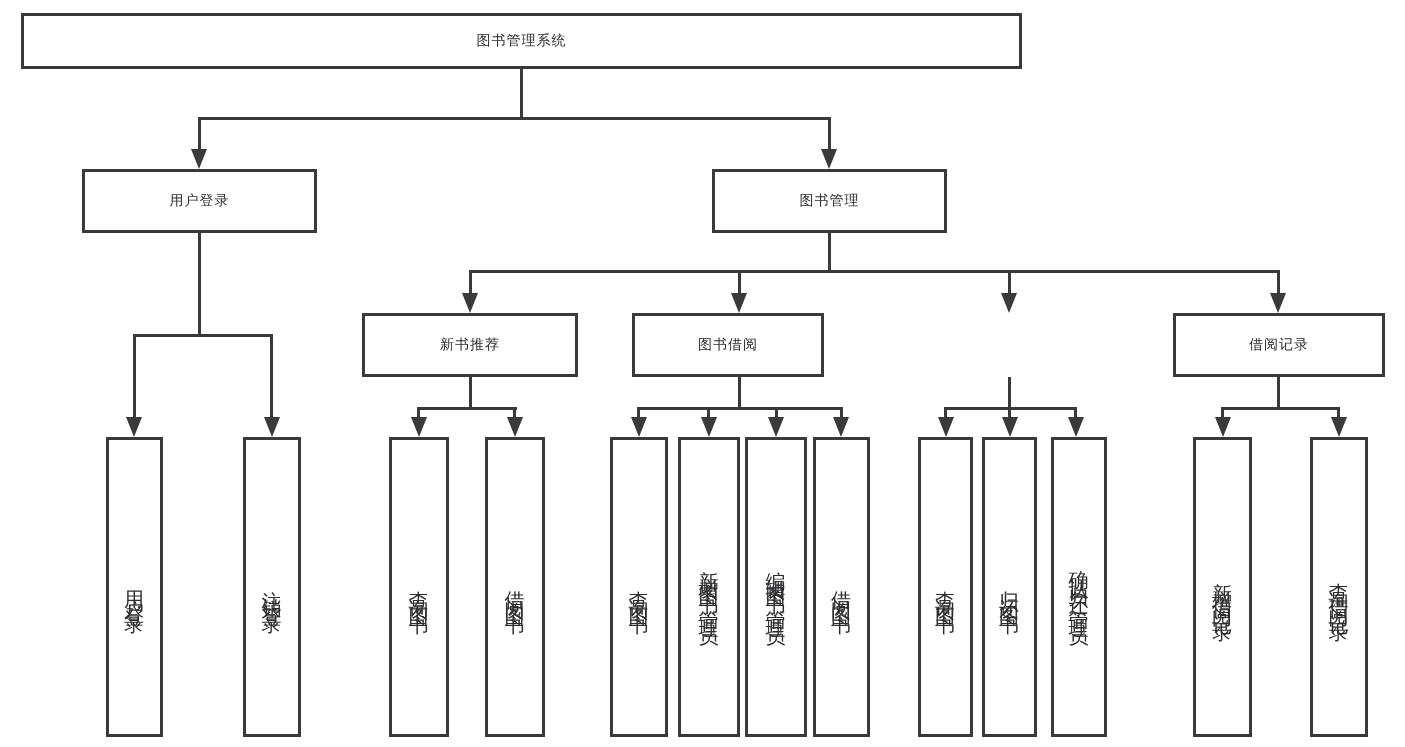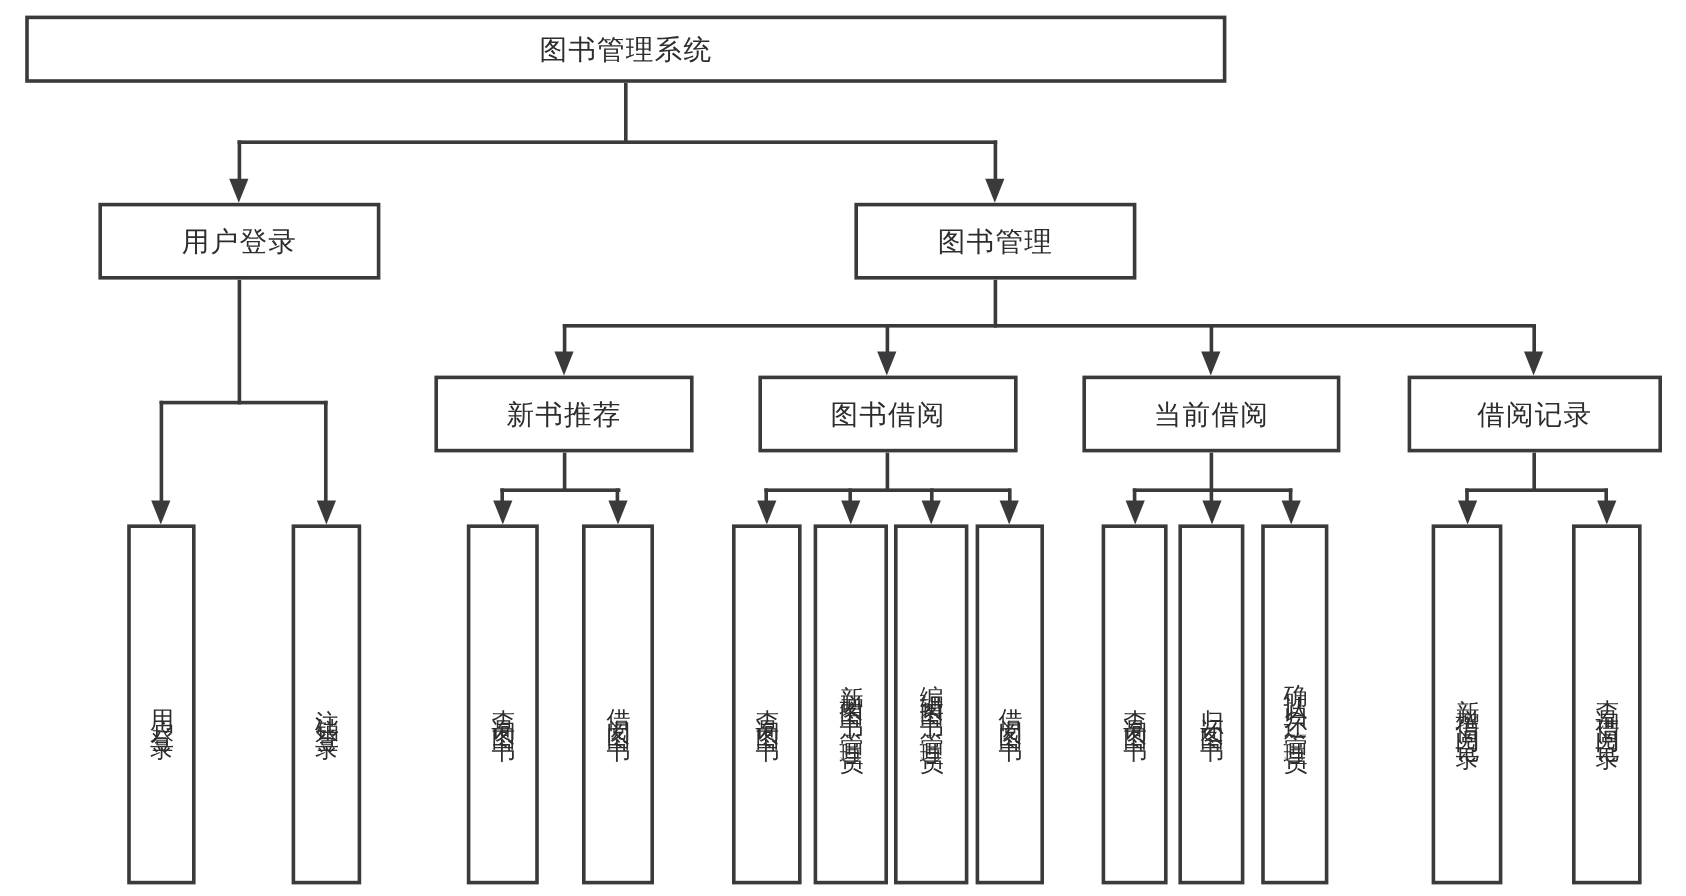--- a/index.html
+++ b/index.html
@@ -4,21 +4,21 @@
 <style>
   html,body{margin:0;padding:0;background:#ffffff;}
   #canvas{
     position:relative;width:1405px;height:747px;background:#ffffff;
     font-family:"Liberation Sans","DejaVu Sans",sans-serif;overflow:hidden;
   }
   .box{
     position:absolute;box-sizing:border-box;border:3px solid #3a3a3c;background:#ffffff;
     display:flex;align-items:center;justify-content:center;color:#2d2d2f;z-index:2;
   }
-  .hlabel{font-size:23px;letter-spacing:1px;}
+  .hlabel{font-size:14px;letter-spacing:1px;}
   .vbox{
     writing-mode:vertical-rl;text-orientation:mixed;
     font-size:20px;letter-spacing:8px;line-height:1.2;padding-top:8px;
   }
   .vline{position:absolute;width:3px;background:#3a3a3c;z-index:1;}
   .hline{position:absolute;height:3px;background:#3a3a3c;z-index:1;}
   .arrow{
     position:absolute;width:0;height:0;z-index:1;
     border-left:8px solid transparent;border-right:8px solid transparent;
     border-top:20px solid #3a3a3c;
@@ -91,22 +91,21 @@
   <div class="arrow" style="left:1215px;top:417px;"></div>
   <div class="vline" style="left:1337px;top:407px;height:13px;"></div>
   <div class="arrow" style="left:1331px;top:417px;"></div>
 
   <div class="box hlabel" style="left:21px;top:13px;width:1001px;height:56px;">图书管理系统</div>
 
   <div class="box hlabel" style="left:82px;top:169px;width:235px;height:64px;">用户登录</div>
   <div class="box hlabel" style="left:712px;top:169px;width:235px;height:64px;">图书管理</div>
 
   <div class="box hlabel" style="left:362px;top:313px;width:216px;height:64px;">新书推荐</div>
-  <div class="box hlabel" style="left:632px;top:313px;width:216px;height:64px;">图书借阅</div>
-  <div class="box hlabel" style="left:902px;top:313px;width:215px;height:64px;">当前借阅</div>
+  <div class="box hlabel" style="left:632px;top:313px;width:192px;height:64px;">图书借阅</div>
   <div class="box hlabel" style="left:1173px;top:313px;width:212px;height:64px;">借阅记录</div>
 
   <div class="box vbox" style="left:106px;top:437px;width:57px;height:300px;">用户登录</div>
   <div class="box vbox" style="left:243px;top:437px;width:58px;height:300px;">注销登录</div>
 
   <div class="box vbox" style="left:389px;top:437px;width:60px;height:300px;">查询图书</div>
   <div class="box vbox" style="left:485px;top:437px;width:60px;height:300px;">借阅图书</div>
 
   <div class="box vbox" style="left:610px;top:437px;width:58px;height:300px;">查询图书</div>
   <div class="box vbox" style="left:678px;top:437px;width:62px;height:300px;">新增图书（管理员）</div>

